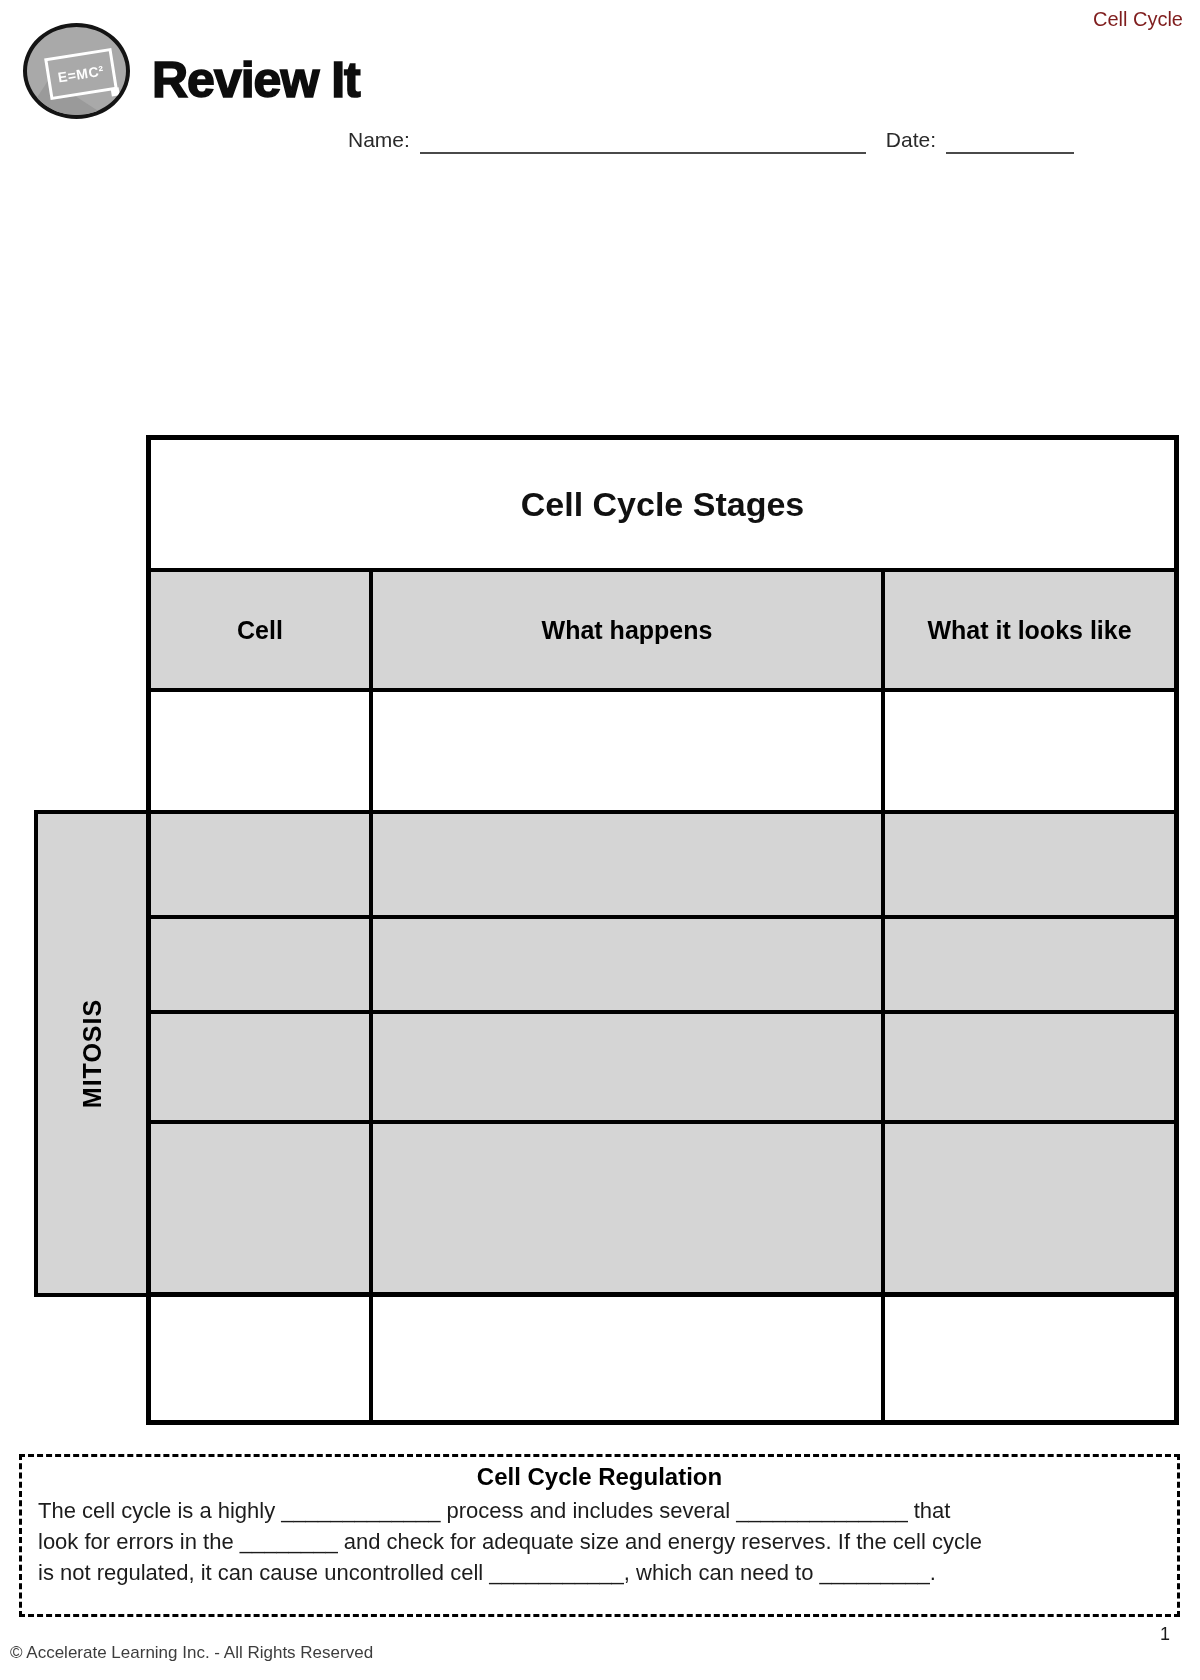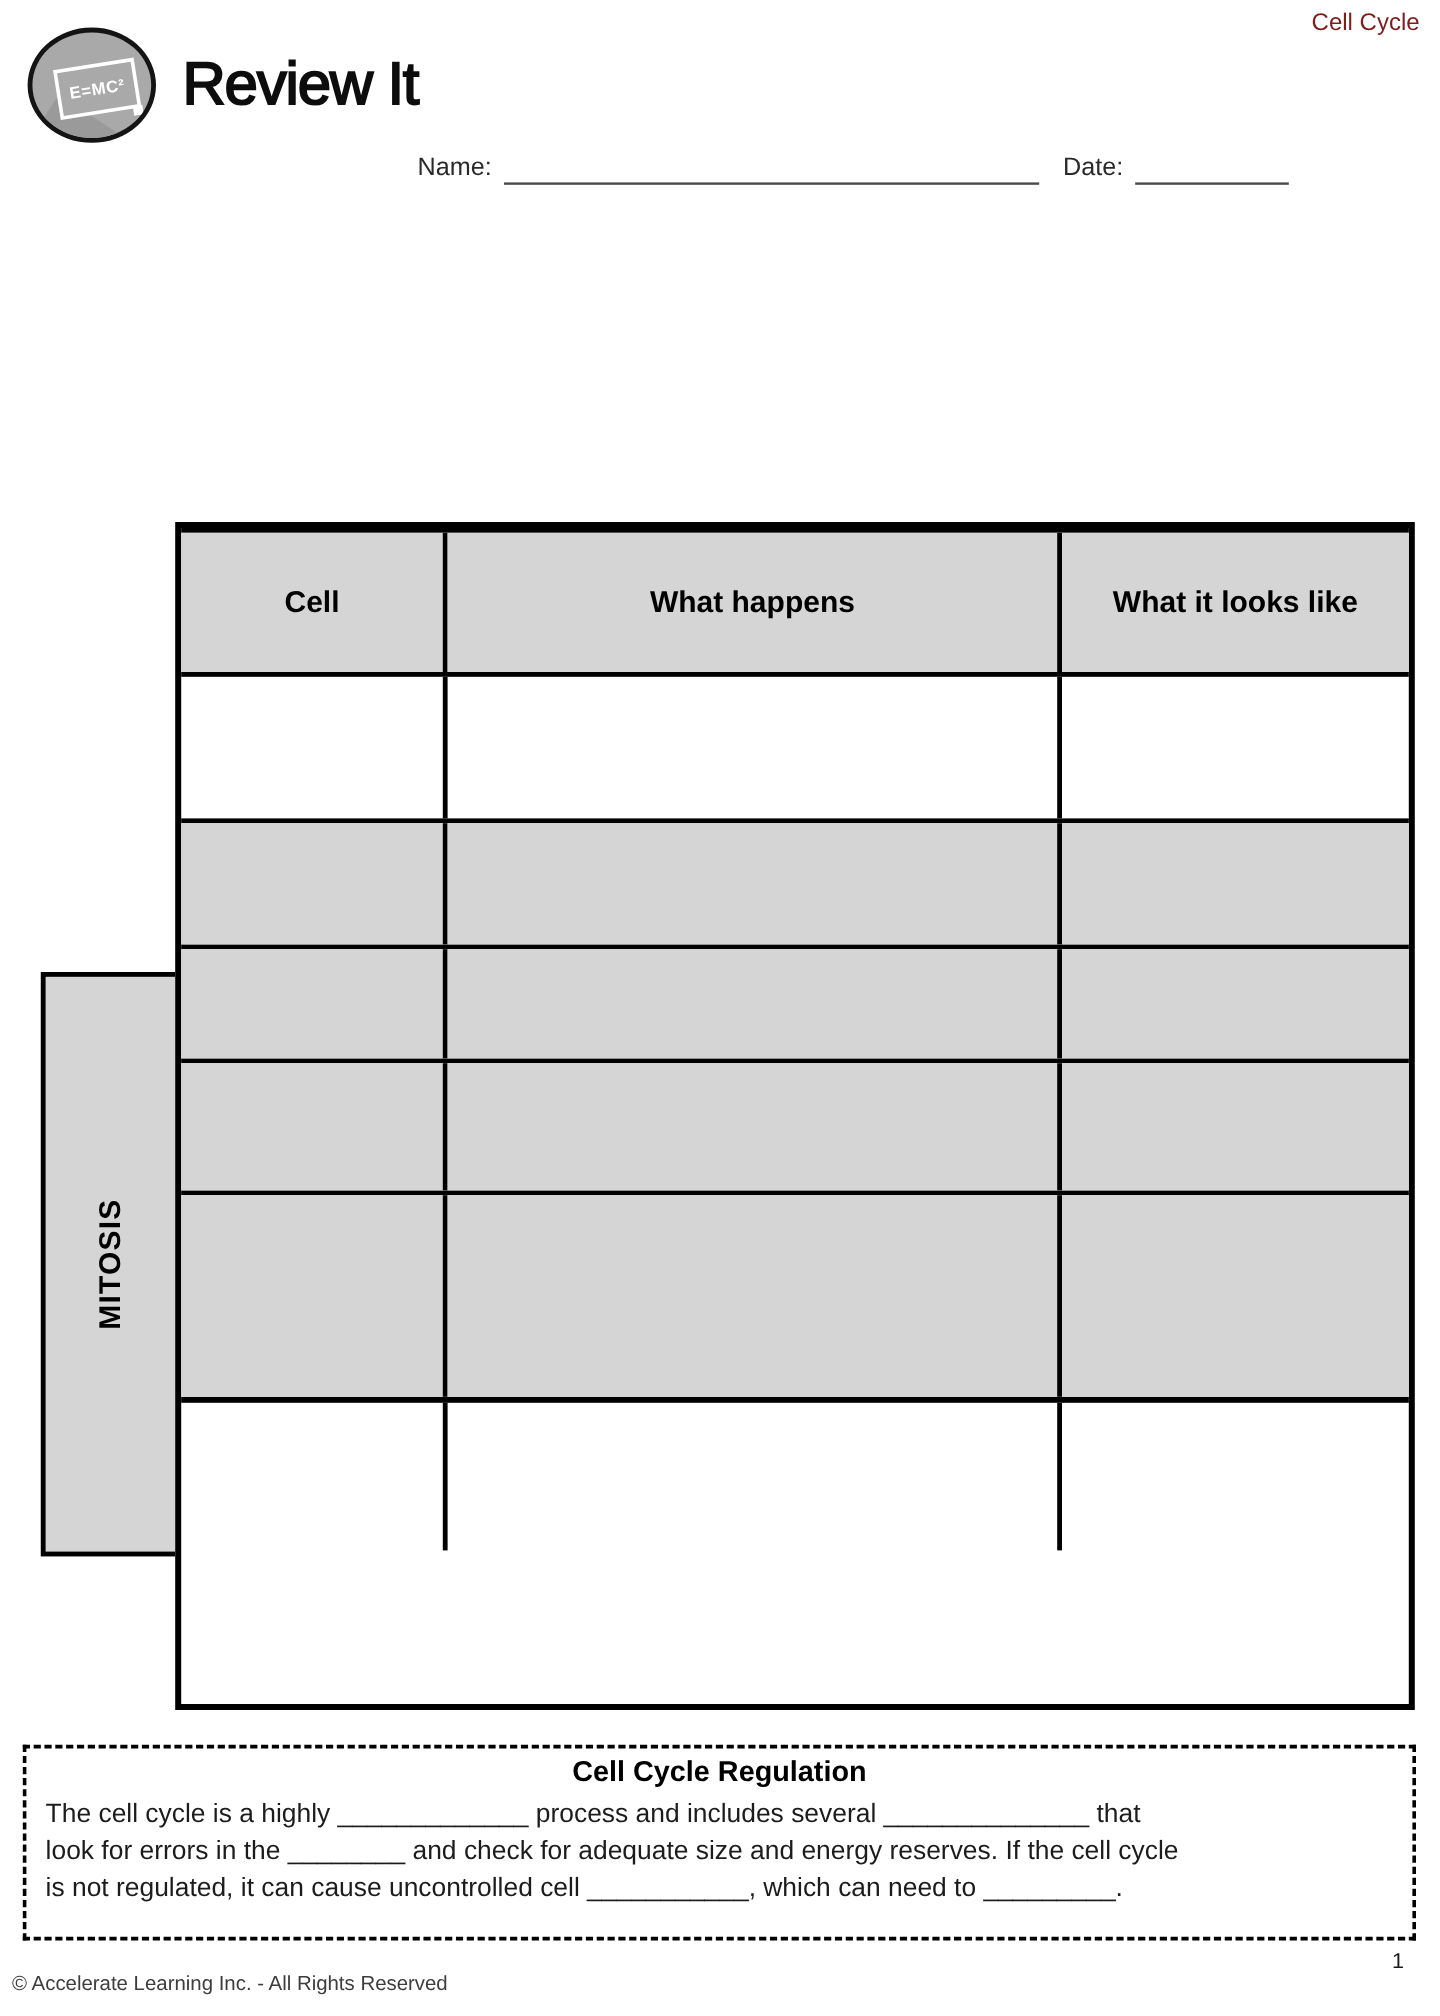--- a/index.html
+++ b/index.html
@@ -23,21 +23,21 @@
     position:absolute; left:20px; top:26px; width:68px; height:42px;
     border:3px solid #fff; background:#a9a9a9; transform:rotate(-9deg);
     display:flex; align-items:center; justify-content:center;
   }
   .logo-board::after {
     content:""; position:absolute; right:-4px; bottom:-9px; width:8px; height:8px;
     background:#fff;
   }
   .logo-board span { color:#fff; font-weight:bold; font-size:14px; letter-spacing:0.5px; }
   .app-title {
-    position:absolute; left:152px; top:41px; font-size:50px; font-weight:normal;
+    position:absolute; left:152px; top:51px; font-size:50px; font-weight:bold;
     letter-spacing:-1px; color:#0d0d0d; -webkit-text-stroke:1.6px #0d0d0d;
   }
   
   .name-row { position:absolute; left:348px; top:126px; display:flex; align-items:flex-end; height:28px; }
   .name-row .lbl { font-size:21px; color:#2a2a2a; padding-bottom:2px; }
   .write-line { border-bottom:2px solid #4a4a4a; height:24px; display:inline-block; }
   .line-name { width:446px; margin-left:10px; }
   .lbl-date { margin-left:20px; }
   .line-date { width:128px; margin-left:10px; }
   
@@ -110,20 +110,23 @@
     <span class="lbl lbl-date">Date:</span>
     <span class="write-line line-date"></span>
   </div>
 
 
   <div class="mitosis-box">
     <span class="mitosis-label">MITOSIS</span>
   </div>
 
   <div class="stages-table">
+    <div class="t-row r-title">
+      <div class="t-title">Cell Cycle Stages</div>
+    </div>
     <div class="t-row r-header hdr">
       <div class="cell c1">Cell</div>
       <div class="cell c2">What happens</div>
       <div class="cell c3">What it looks like</div>
     </div>
     <div class="t-row r-a">
       <div class="cell c1"></div>
       <div class="cell c2"></div>
       <div class="cell c3"></div>
     </div>

